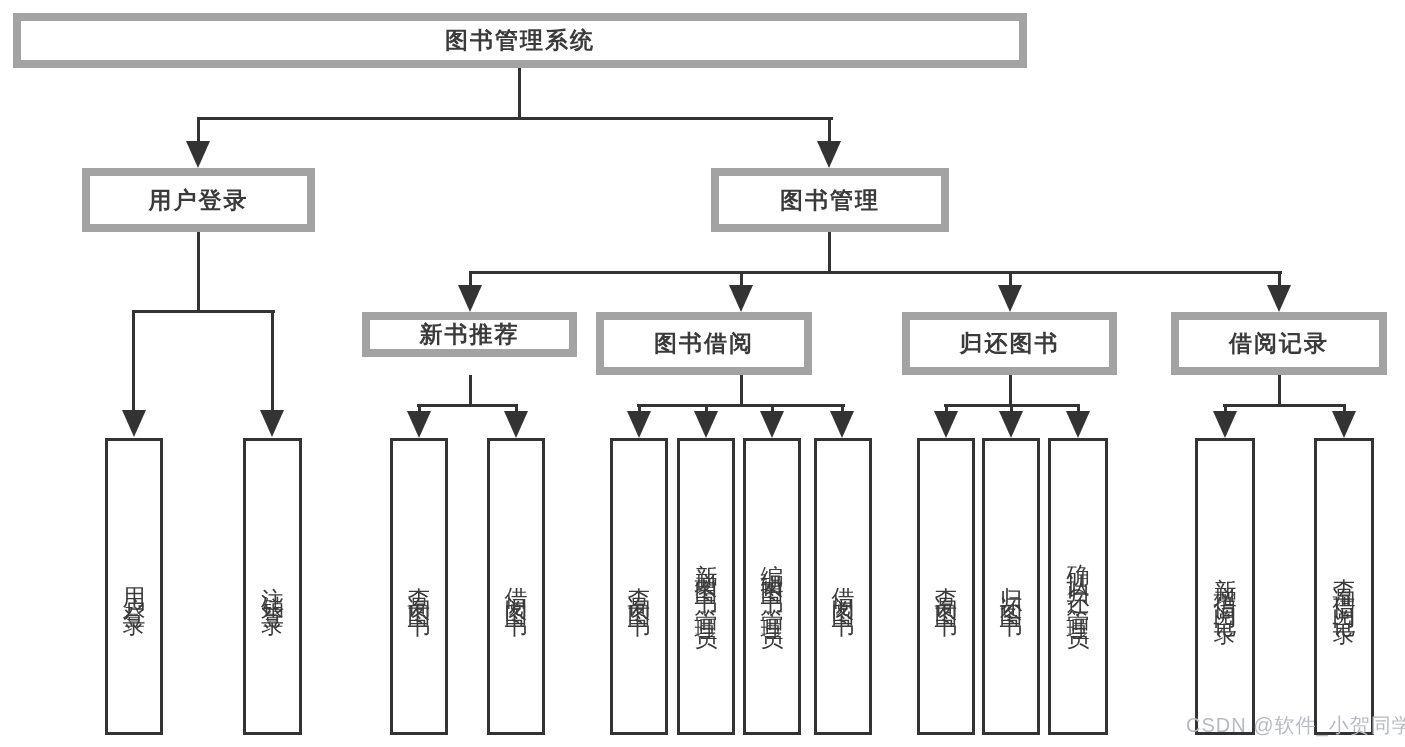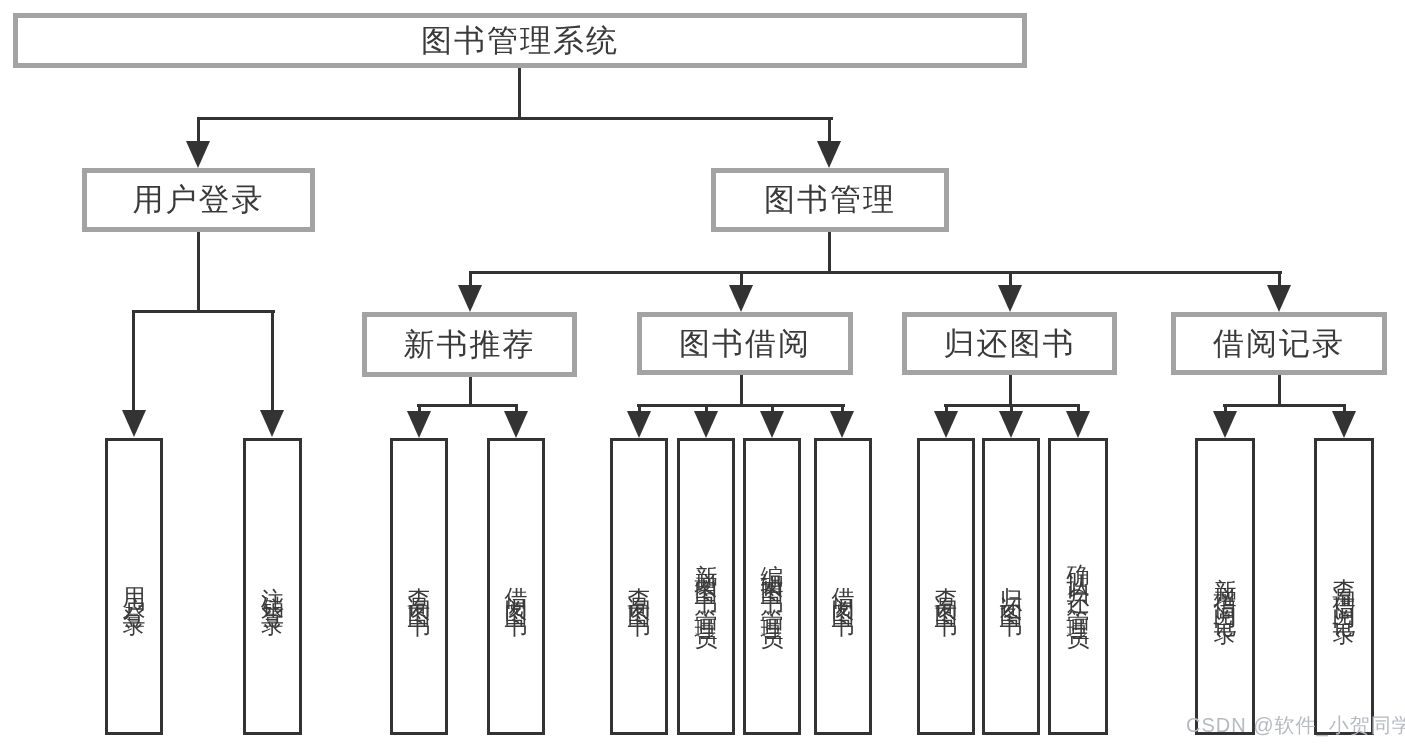--- a/index.html
+++ b/index.html
@@ -7,26 +7,27 @@
     position:relative;
     width:1405px;height:747px;
     background:#ffffff;
     overflow:hidden;
     font-family:"Liberation Sans","DejaVu Sans",sans-serif;
     color:#3a3a3a;
   }
   .box{
     position:absolute;
     box-sizing:border-box;
-    border:5px solid #a3a3a3;
+    border:8px solid #a3a3a3;
     background:#ffffff;
     display:flex;align-items:center;justify-content:center;
-    font-size:31px;letter-spacing:2px;
+    font-size:23px;letter-spacing:2px;
     white-space:nowrap;
     z-index:2;
+    font-weight:bold;
   }
   .vbox{
     position:absolute;
     box-sizing:border-box;
     border:3px solid #333333;
     background:#ffffff;
     display:flex;align-items:center;justify-content:center;
     z-index:2;
   }
   .vbox span{
@@ -89,24 +90,24 @@
   <div class="hline" style="left:469px;top:271px;width:813px;"></div>
   <div class="vline" style="left:469px;top:271px;height:16px;"></div>
   <div class="vline" style="left:740px;top:271px;height:16px;"></div>
   <div class="vline" style="left:1009px;top:271px;height:16px;"></div>
   <div class="vline" style="left:1278px;top:271px;height:16px;"></div>
   <div class="arrow" style="left:458px;top:285px;"></div>
   <div class="arrow" style="left:729px;top:285px;"></div>
   <div class="arrow" style="left:998px;top:285px;"></div>
   <div class="arrow" style="left:1267px;top:285px;"></div>
 
-  <div class="box" style="left:362px;top:312px;width:215px;height:65px;">
+  <div class="box" style="left:362px;top:312px;width:215px;height:45px;">
     <span>新书推荐</span>
   </div>
-  <div class="box" style="left:637px;top:312px;width:216px;height:63px;">
+  <div class="box" style="left:596px;top:312px;width:216px;height:63px;">
     <span>图书借阅</span>
   </div>
   <div class="box" style="left:902px;top:312px;width:215px;height:63px;">
     <span>归还图书</span>
   </div>
   <div class="box" style="left:1171px;top:312px;width:216px;height:63px;">
     <span>借阅记录</span>
   </div>
 
   <div class="vline" style="left:469px;top:375px;height:32px;"></div>

